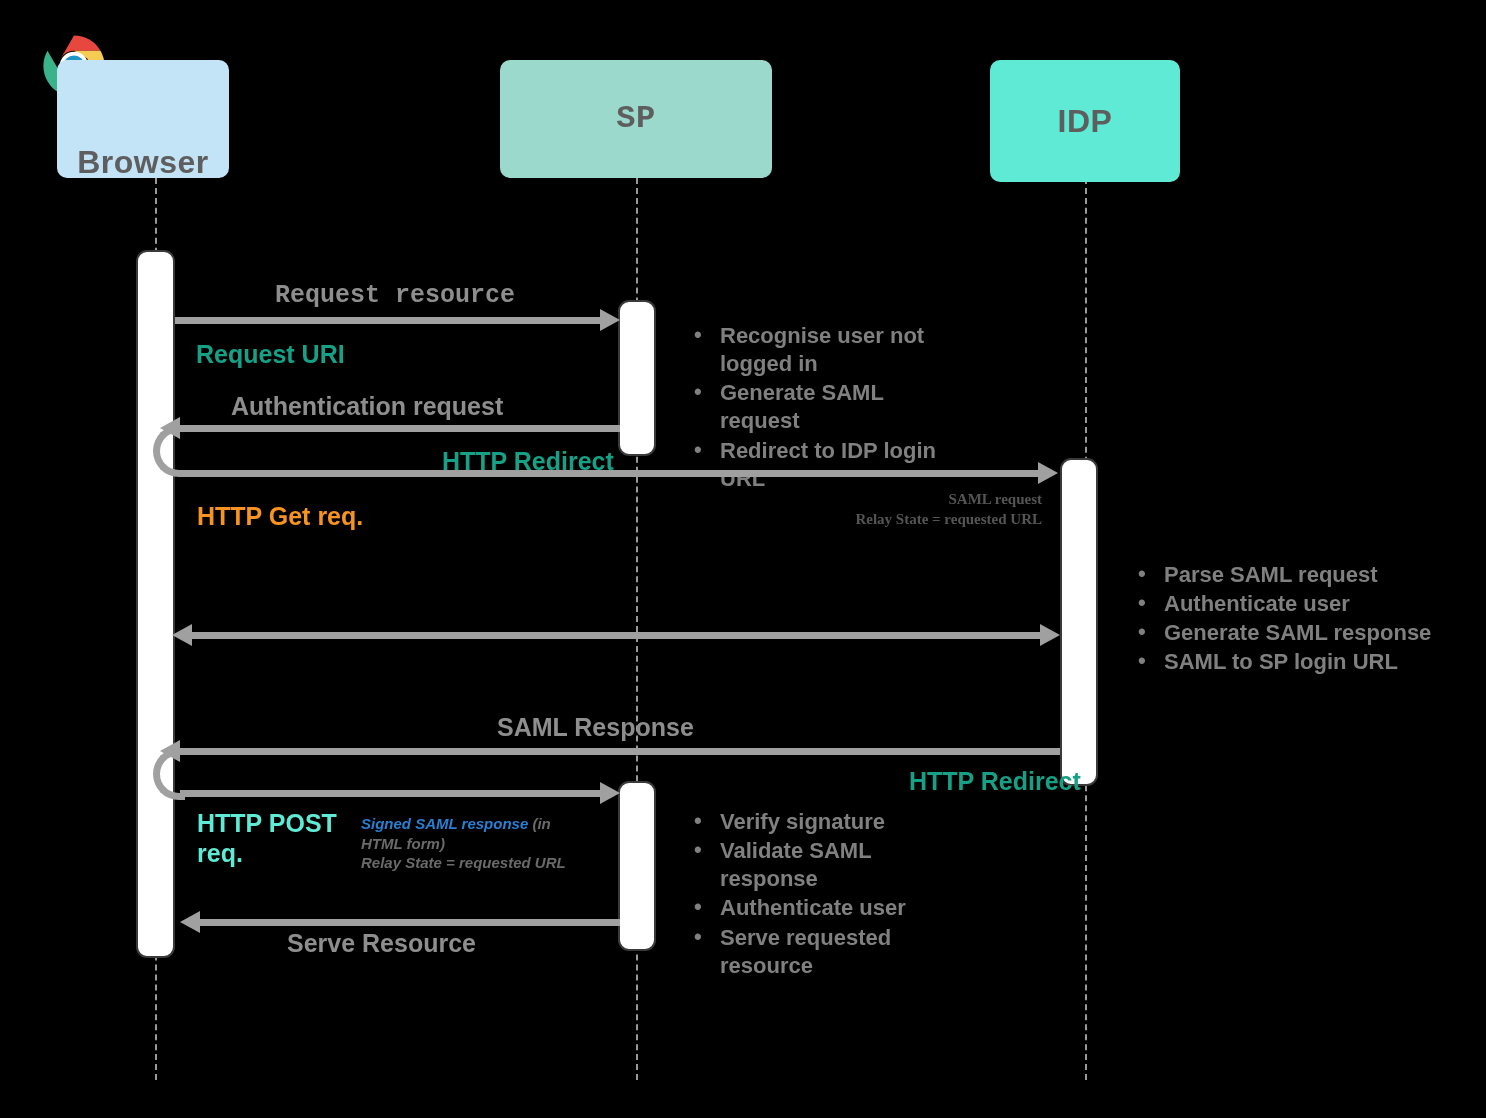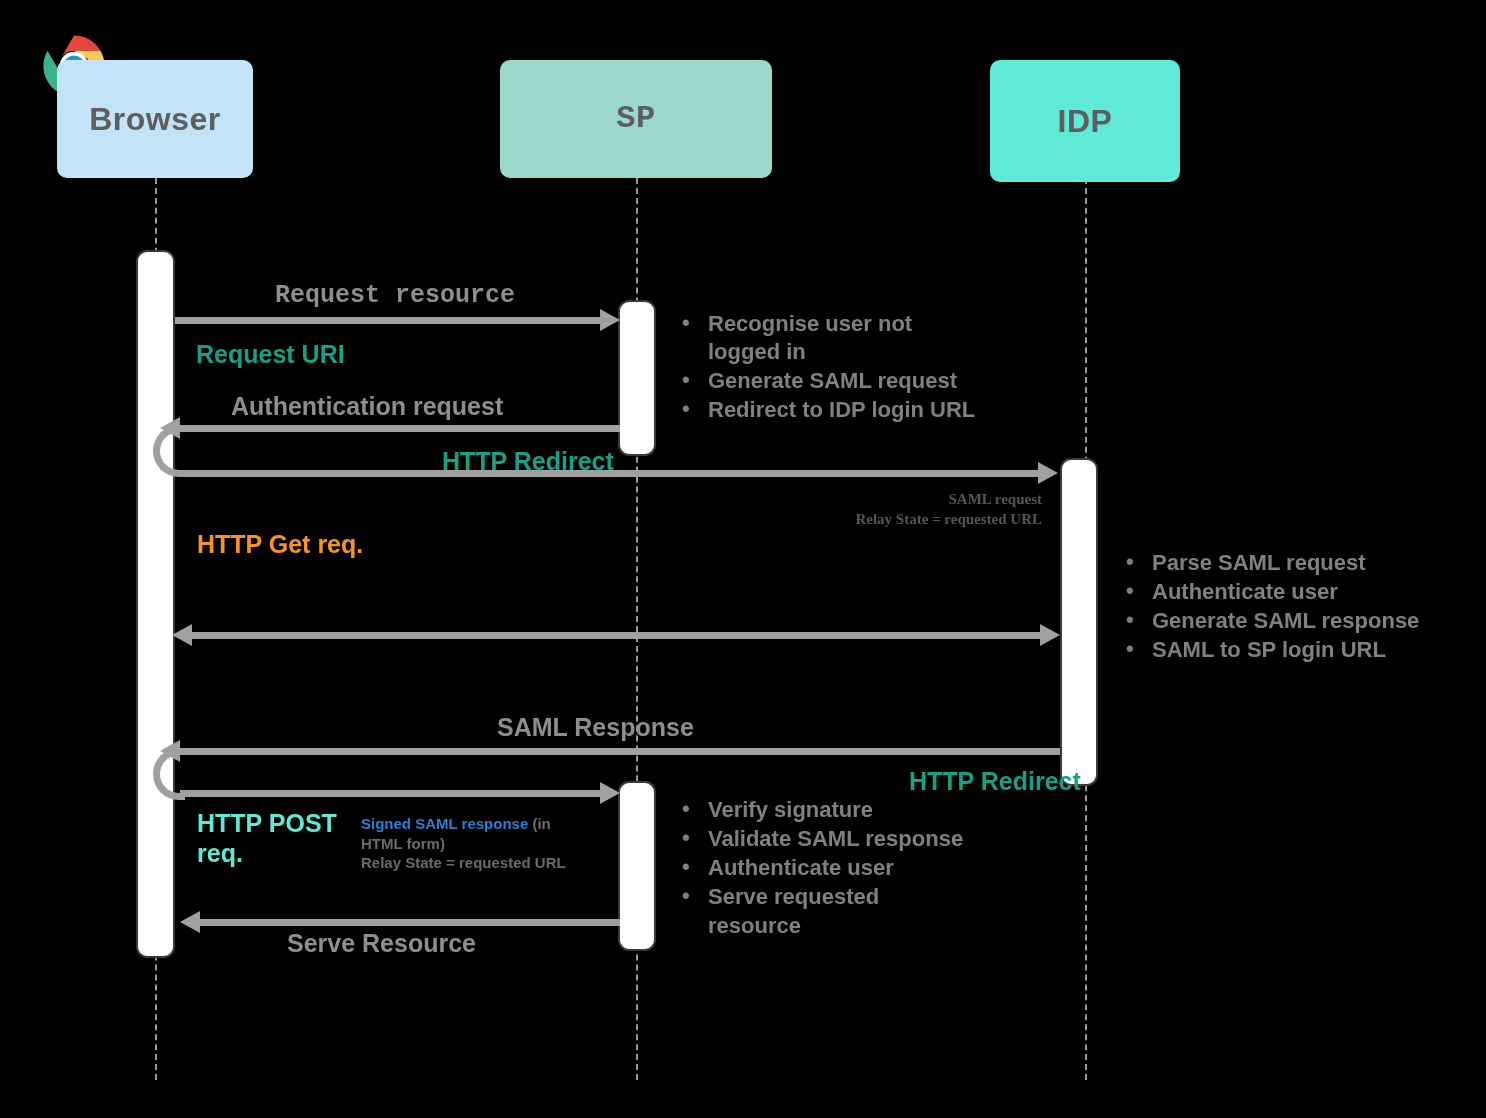--- a/index.html
+++ b/index.html
@@ -25,21 +25,21 @@
     align-items: center;
     justify-content: center;
   }
   .participant-label {
     font-size: 32px;
     font-weight: bold;
     color: #5e5e5e;
     letter-spacing: 0.5px;
     line-height: 1;
   }
-  #box-browser { left: 57px;  top: 60px; width: 196px; height: 118px; background: #c3e3f7; }
+  #box-browser { left: 57px;  top: 60px; width: 172px; height: 118px; background: #c3e3f7; align-items: flex-end; }
   #box-sp      { left: 500px; top: 60px; width: 272px; height: 118px; background: #9ad9cc; font-family: Liberation Mono, monospace; }
   #box-idp     { left: 990px; top: 60px; width: 190px; height: 122px; background: #5eead4; }
 
   
   #chrome-logo {
     position: absolute;
     left: 40px; top: 32px;
     width: 68px; height: 68px;
   }
 
@@ -122,21 +122,21 @@
 
   
   .bullet-list {
     position: absolute;
     font-size: 22px;
     font-weight: bold;
     color: #808080;
     line-height: 1.28;
   }
   .bullet-list ul {
-    margin: 0;
+    margin: 12px;
     padding: 0 0 0 30px;
     list-style: none;
   }
   .bullet-list li {
     position: relative;
     margin: 0 0 1px 0;
   }
   .bullet-list li::before {
     content: "\2022";
     position: absolute;
@@ -193,21 +193,21 @@
 
   <div class="msg-label" style="left:231px; top:393px;">Authentication request</div>
   <div class="msg-line" style="left:180px; top:425px; width:440px;"></div>
   <div class="arrowhead arrow-left" style="left:160px; top:417px;"></div>
   <div class="proto-label proto-teal" style="left:442px; top:446px;">HTTP Redirect</div>
 
   <div class="uturn" style="left:153px; top:425px; width:32px; height:52px;"></div>
 
   <div class="msg-line" style="left:180px; top:470px; width:862px;"></div>
   <div class="arrowhead arrow-right" style="left:1038px; top:462px;"></div>
-  <div class="proto-label proto-orange" style="left:197px; top:529px;">HTTP Get req.</div>
+  <div class="proto-label proto-orange" style="left:197px; top:501px;">HTTP Get req.</div>
   <div class="small-note right-align" style="left:742px; top:490px; width:300px;font-family:Liberation Serif, serif;">
     <div>SAML request</div>
     <div>Relay State = requested URL</div>
   </div>
 
   <div class="bullet-list" style="left:1122px; top:549px; width:330px;">
     <ul>
       <li>Parse SAML request</li>
       <li>Authenticate user</li>
       <li>Generate SAML response</li>
@@ -225,21 +225,21 @@
   <div class="proto-label proto-teal" style="left:909px; top:766px;">HTTP Redirect</div>
 
   <div class="uturn" style="left:153px; top:748px; width:32px; height:52px;"></div>
 
   <div class="msg-line" style="left:180px; top:790px; width:425px;"></div>
   <div class="arrowhead arrow-right" style="left:600px; top:782px;"></div>
   <div class="proto-label proto-pink" style="left:197px; top:808px; line-height:1.2;">
     <div>HTTP POST</div>
     <div>req.</div>
   </div>
-  <div class="small-note" style="left:361px; top:814px; width:250px;">
+  <div class="small-note" style="left:361px; top:814px; width:250px;font-style:italic;">
     <div>
       <span class="note-blue">Signed SAML response</span><span class="note-gray"> (in</span>
     </div>
     <div class="note-gray">HTML form)</div>
     <div class="note-gray">Relay State = requested URL</div>
   </div>
 
   <div class="bullet-list" style="left:678px; top:796px; width:300px;">
     <ul>
       <li>Verify signature</li>

